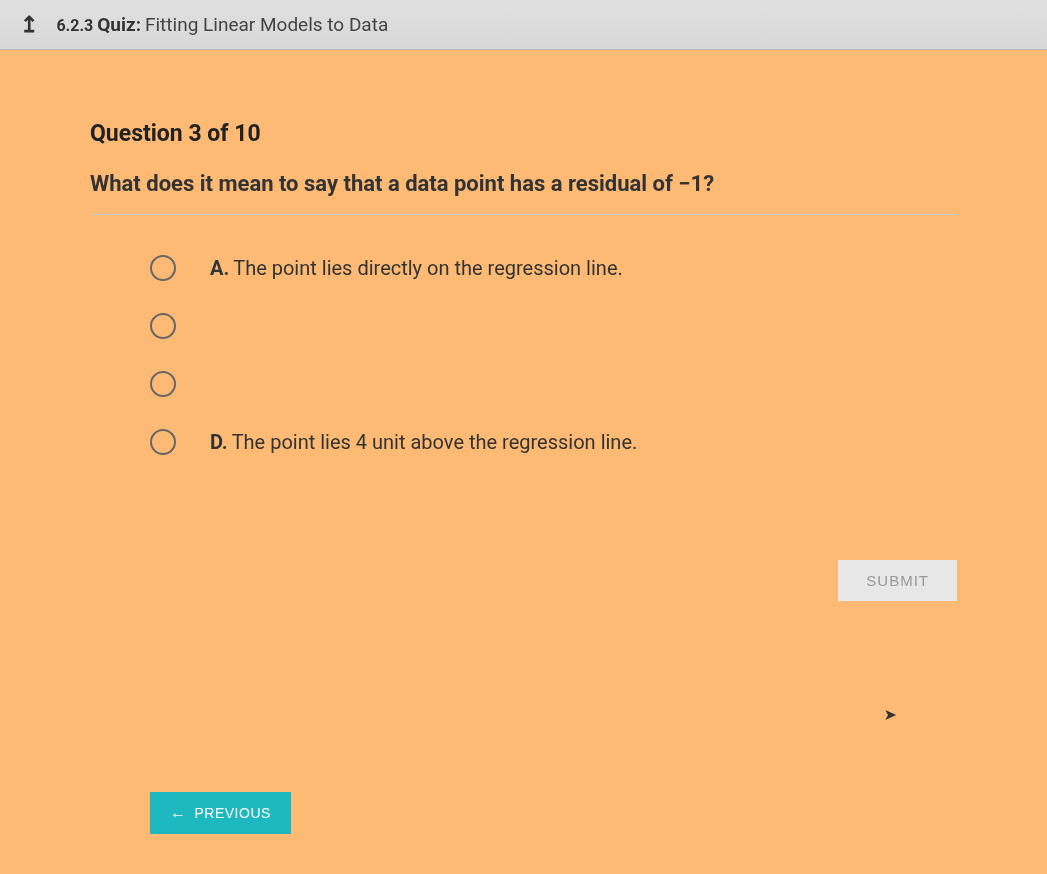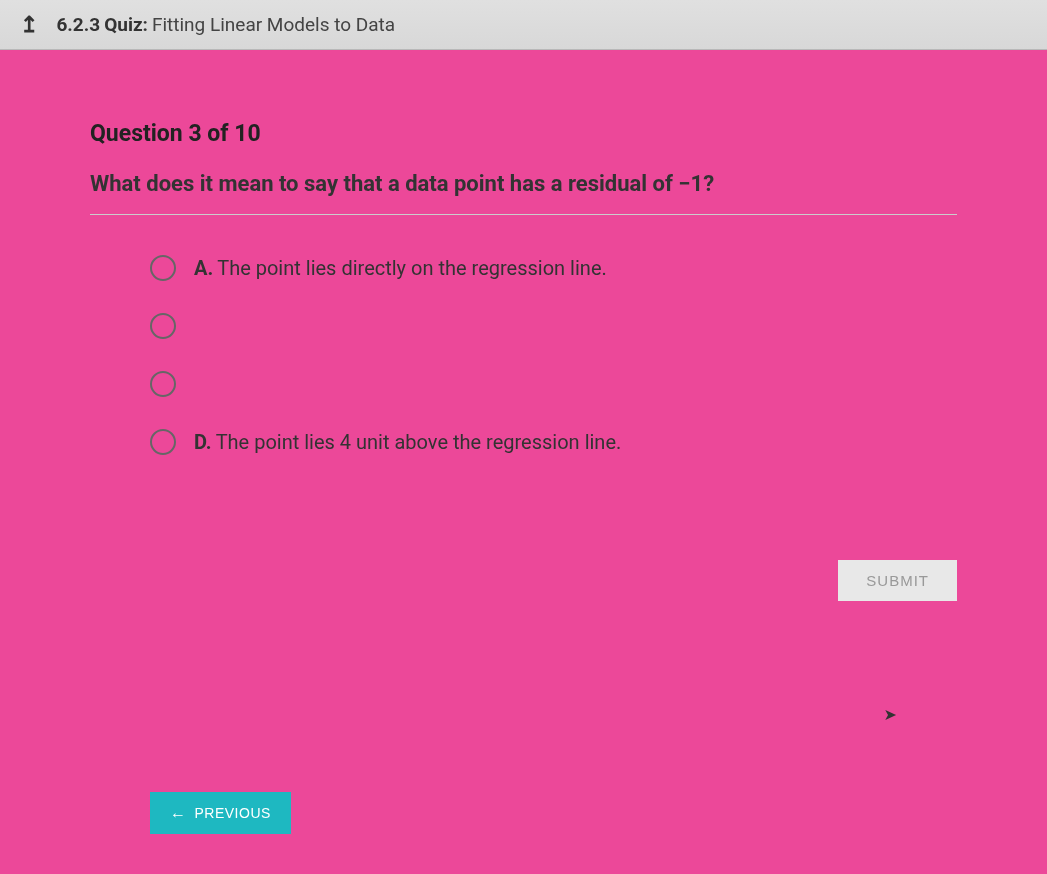--- a/index.html
+++ b/index.html
@@ -28,39 +28,39 @@
     .back-arrow {
       font-size: 22px;
       color: #333;
       cursor: pointer;
       font-weight: bold;
     }
     
     .quiz-code {
       font-weight: 700;
       color: #333;
-      font-size: 19px;
+      font-size: 16px;
     }
     
     .quiz-label {
       font-weight: 700;
       color: #333;
       font-size: 19px;
     }
     
     .quiz-title {
       color: #444;
       font-size: 19px;
       font-weight: 400;
       margin-top: 17px;
     }
     
     .content-area {
       padding: 70px 90px 20px 90px;
-      background: #ec4899;
+      background: #fdba74;
       height: calc(100% - 50px);
       position: relative;
     }
     
     .question-number {
       font-weight: 700;
       font-size: 23px;
       color: #222;
       margin-bottom: 24px;
     }
@@ -78,21 +78,21 @@
       margin-bottom: 40px;
     }
     
     .options {
       padding-left: 60px;
     }
     
     .option-row {
       display: flex;
       align-items: center;
-      gap: 18px;
+      gap: 34px;
       margin-bottom: 32px;
       cursor: pointer;
     }
     
     .radio-circle {
       width: 26px;
       height: 26px;
       border: 2.5px solid #666;
       border-radius: 50%;
       flex-shrink: 0;

